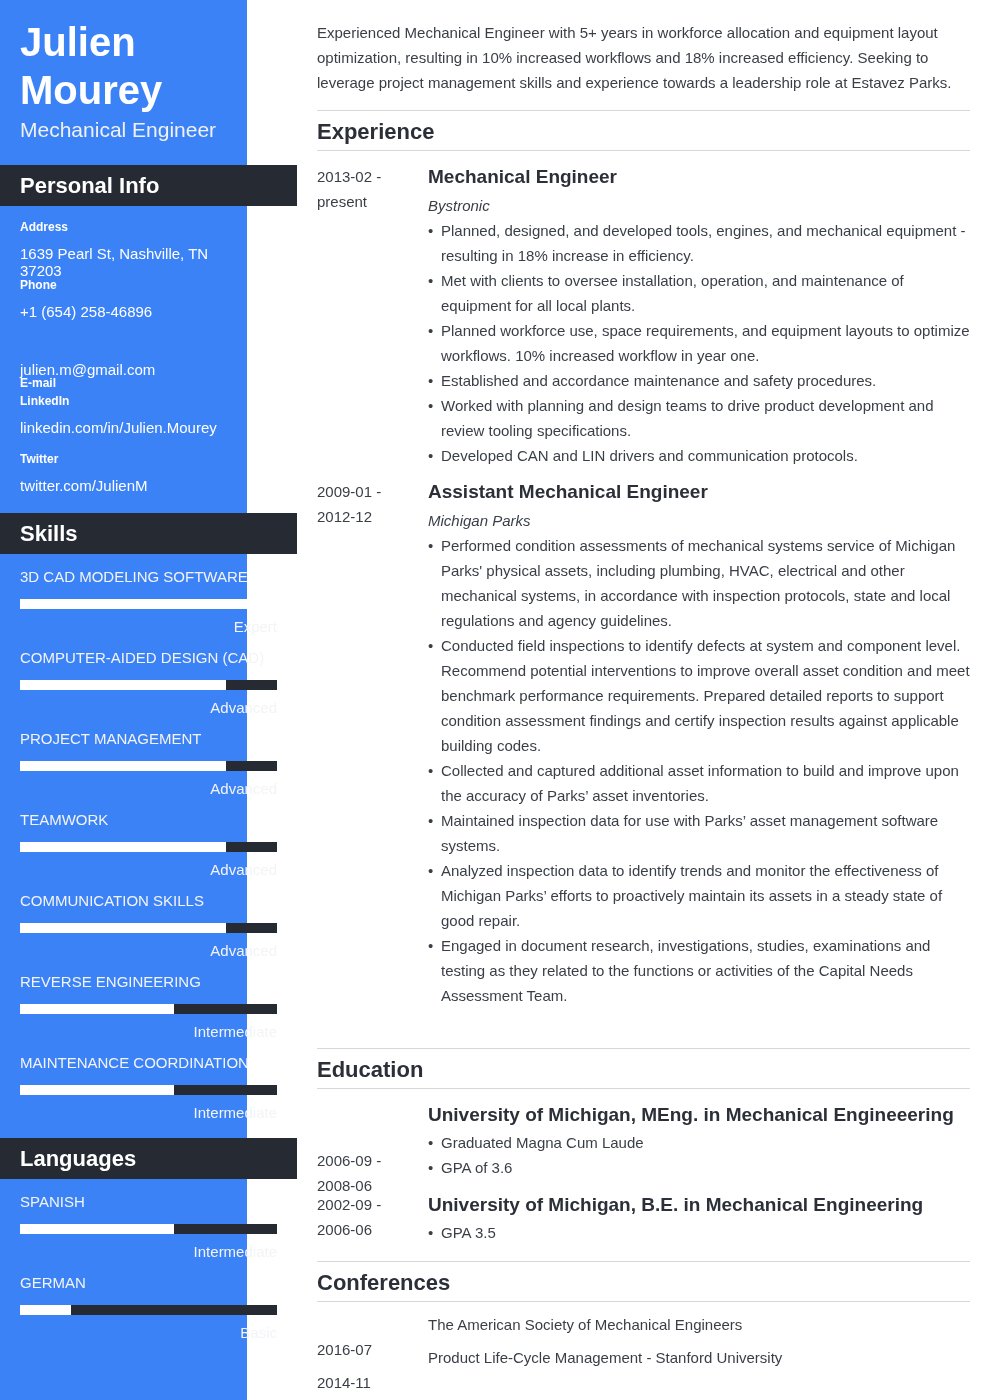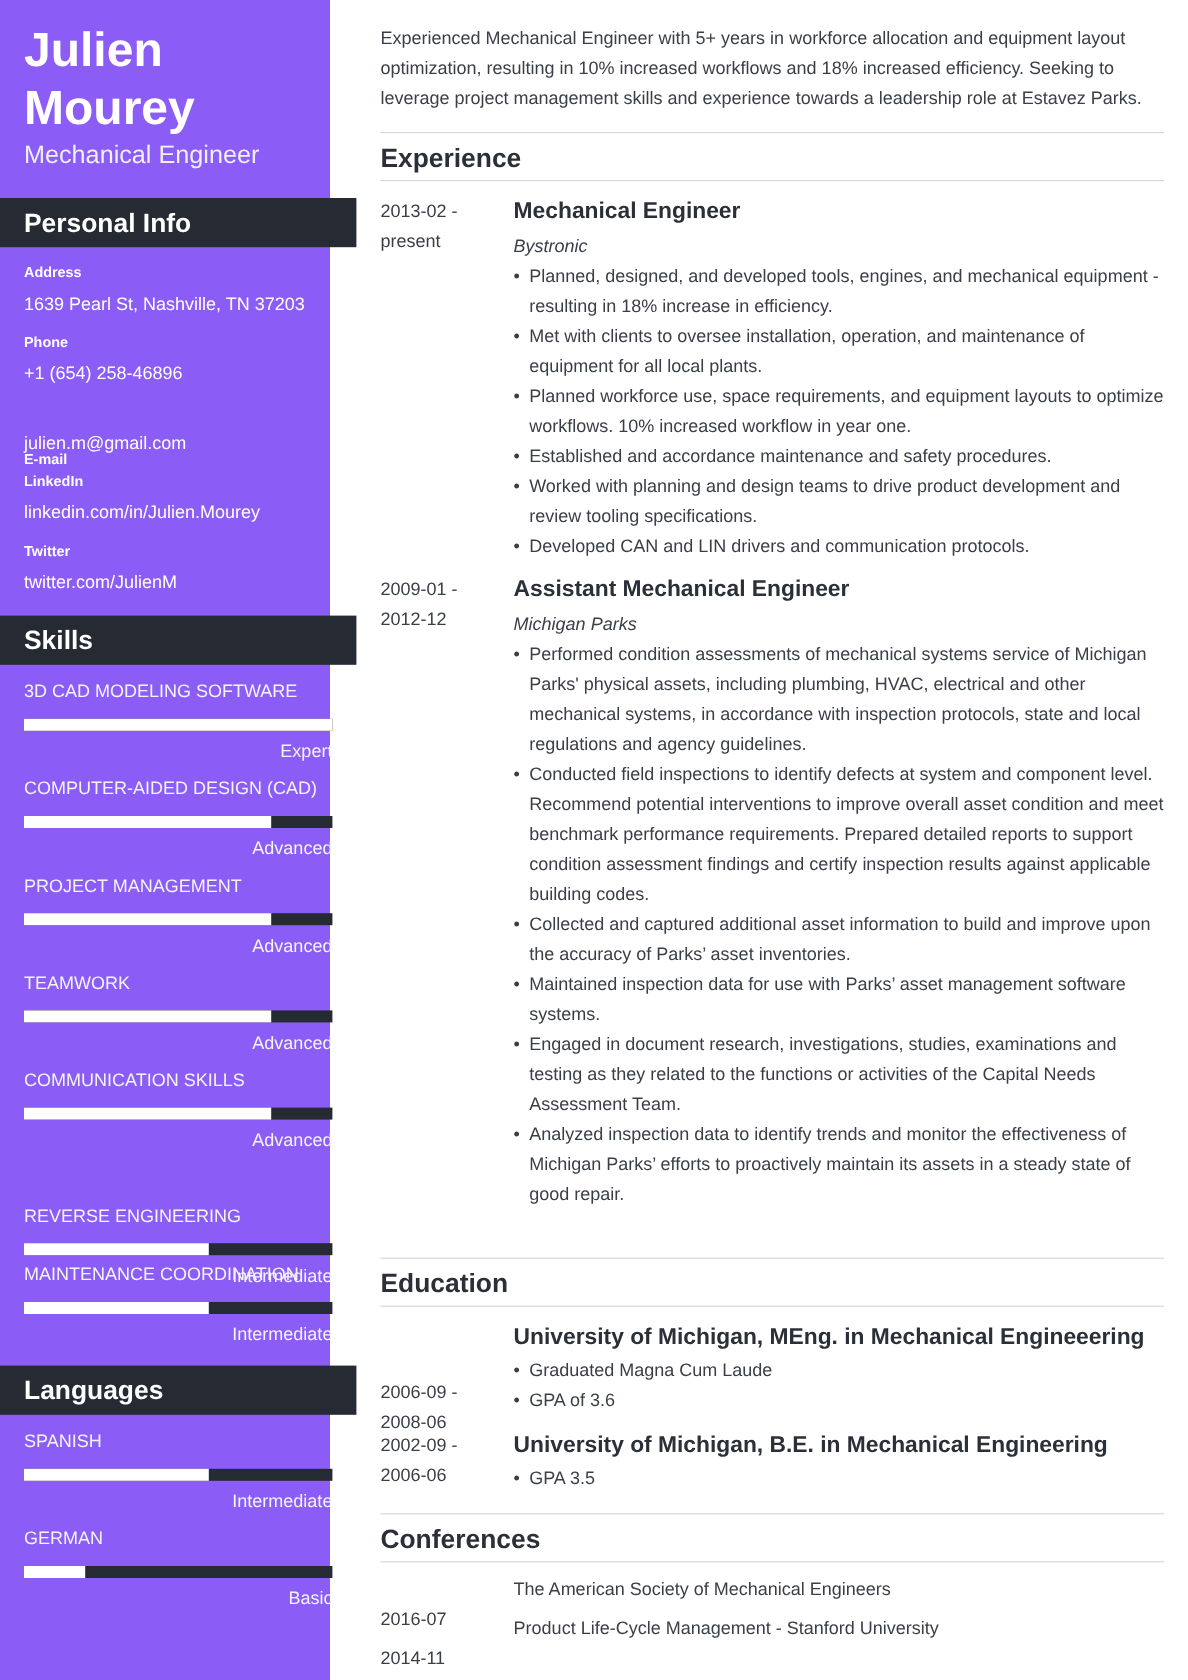--- a/index.html
+++ b/index.html
@@ -1,18 +1,18 @@
 <!DOCTYPE html>
 <html><head>
 <meta charset="utf-8">
 <style>
   * { box-sizing: border-box; margin: 0; padding: 0; }
   html, body { width: 990px; height: 1400px; background: #ffffff; }
   body { font-family: "Liberation Sans", sans-serif; position: relative; overflow: hidden; }
-  .sidebar { position: absolute; left: 0; top: 0; width: 275px; height: 1400px; background: #8b5cf6; color: #ffffff; }
+  .sidebar { position: absolute; left: 0; top: 0; width: 247px; height: 1400px; background: #3b82f6; color: #ffffff; }
   .name { position: absolute; left: 20px; top: 18px; font-size: 40px; font-weight: bold; line-height: 48px; color: #ffffff; }
   .role { position: absolute; left: 20px; top: 118px; font-size: 21px; color: #f0f1f3; }
   .sb-head { position: absolute; left: 0; width: 297px; height: 41px; background: #262a33; }
   .sb-head span { position: absolute; left: 20px; top: 8px; font-size: 22px; font-weight: bold; color: #ffffff; }
   .info-label { position: absolute; left: 20px; font-size: 12px; font-weight: bold; color: #ffffff; }
   .info-value { position: absolute; left: 20px; font-size: 15px; color: #ffffff; }
   .skill { position: absolute; left: 20px; width: 257px; }
   .skill-name { font-size: 15px; color: #f3f4f6; line-height: 18px; }
   .bar { margin-top: 13px; height: 10px; background: #262a33; position: relative; }
   .bar-fill { position: absolute; left: 0; top: 0; height: 10px; background: #ffffff; }
@@ -86,21 +86,21 @@
       </div>
     <div class="skill-level">Advanced</div>
   </div>
   <div class="skill" style="top:892px;">
     <div class="skill-name">COMMUNICATION SKILLS</div>
     <div class="bar">
         <div class="bar-fill" style="width:80%;"></div>
       </div>
     <div class="skill-level">Advanced</div>
   </div>
-  <div class="skill" style="top:973px;margin-top:32px;">
+  <div class="skill" style="top:973px;">
     <div class="skill-name">REVERSE ENGINEERING</div>
     <div class="bar">
         <div class="bar-fill" style="width:60%;"></div>
       </div>
     <div class="skill-level">Intermediate</div>
   </div>
   <div class="skill" style="top:1054px;">
     <div class="skill-name">MAINTENANCE COORDINATION</div>
     <div class="bar">
         <div class="bar-fill" style="width:60%;"></div>
@@ -156,22 +156,22 @@
     <div>2012-12</div>
   </div>
   <div class="entry-body" style="top:480px;">
     <div class="entry-title">Assistant Mechanical Engineer</div>
     <div class="entry-company">Michigan Parks</div>
     <ul class="bullets">
       <li>Performed condition assessments of mechanical systems service of Michigan Parks' physical assets, including plumbing, HVAC, electrical and other mechanical systems, in accordance with inspection protocols, state and local regulations and agency guidelines.</li>
       <li>Conducted field inspections to identify defects at system and component level. Recommend potential interventions to improve overall asset condition and meet benchmark performance requirements. Prepared detailed reports to support condition assessment findings and certify inspection results against applicable building codes.</li>
       <li>Collected and captured additional asset information to build and improve upon the accuracy of Parks’ asset inventories.</li>
       <li>Maintained inspection data for use with Parks’ asset management software systems.</li>
+      <li>Analyzed inspection data to identify trends and monitor the effectiveness of Michigan Parks’ efforts to proactively maintain its assets in a steady state of good repair.</li>
       <li>Engaged in document research, investigations, studies, examinations and testing as they related to the functions or activities of the Capital Needs Assessment Team.</li>
-      <li>Analyzed inspection data to identify trends and monitor the effectiveness of Michigan Parks’ efforts to proactively maintain its assets in a steady state of good repair.</li>
     </ul>
   </div>
 
   <div class="hr" style="top:1048px;"></div>
   <div class="sec-title" style="top:1057px;">Education</div>
   <div class="hr" style="top:1088px;"></div>
 
   <div class="entry-date" style="top:1102px;margin-top:46px;">
     <div>2006-09 -</div>
     <div>2008-06</div>

